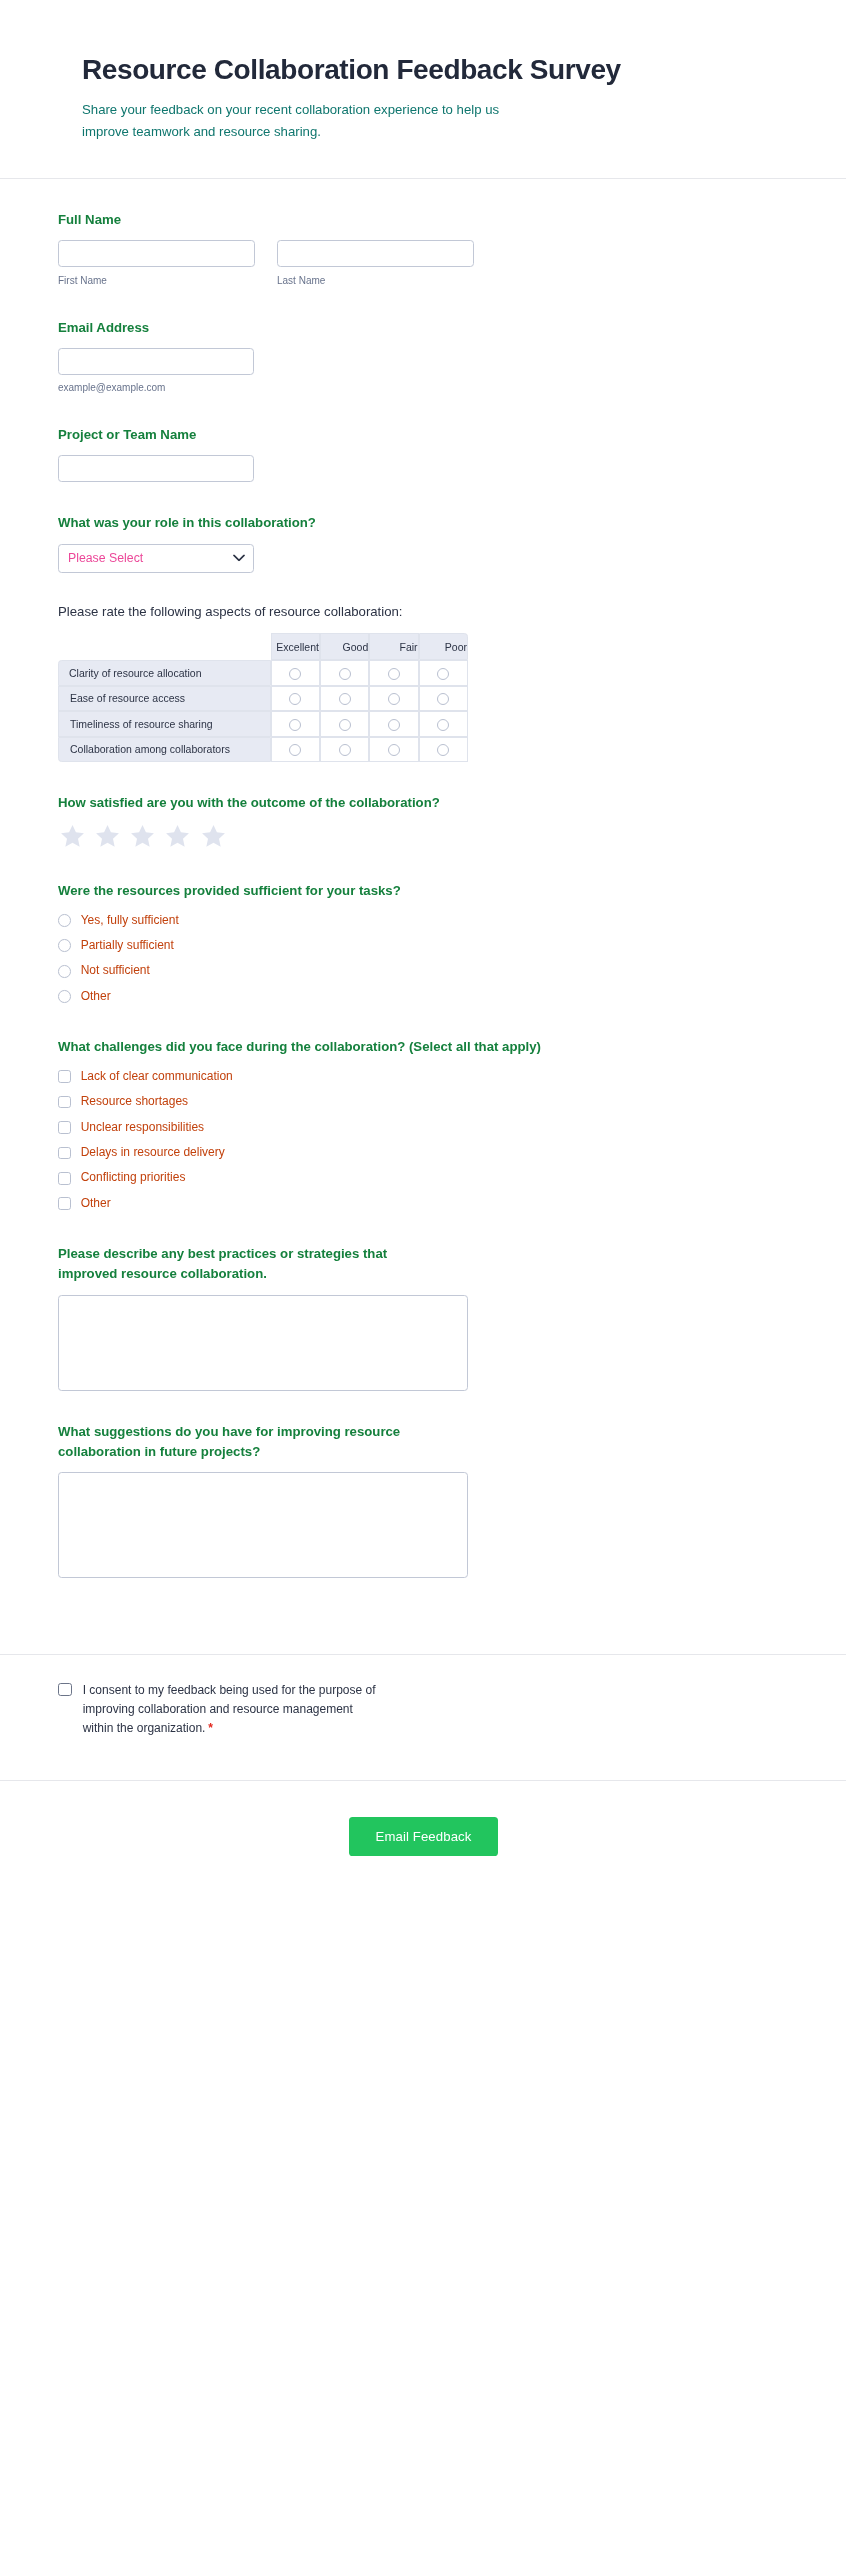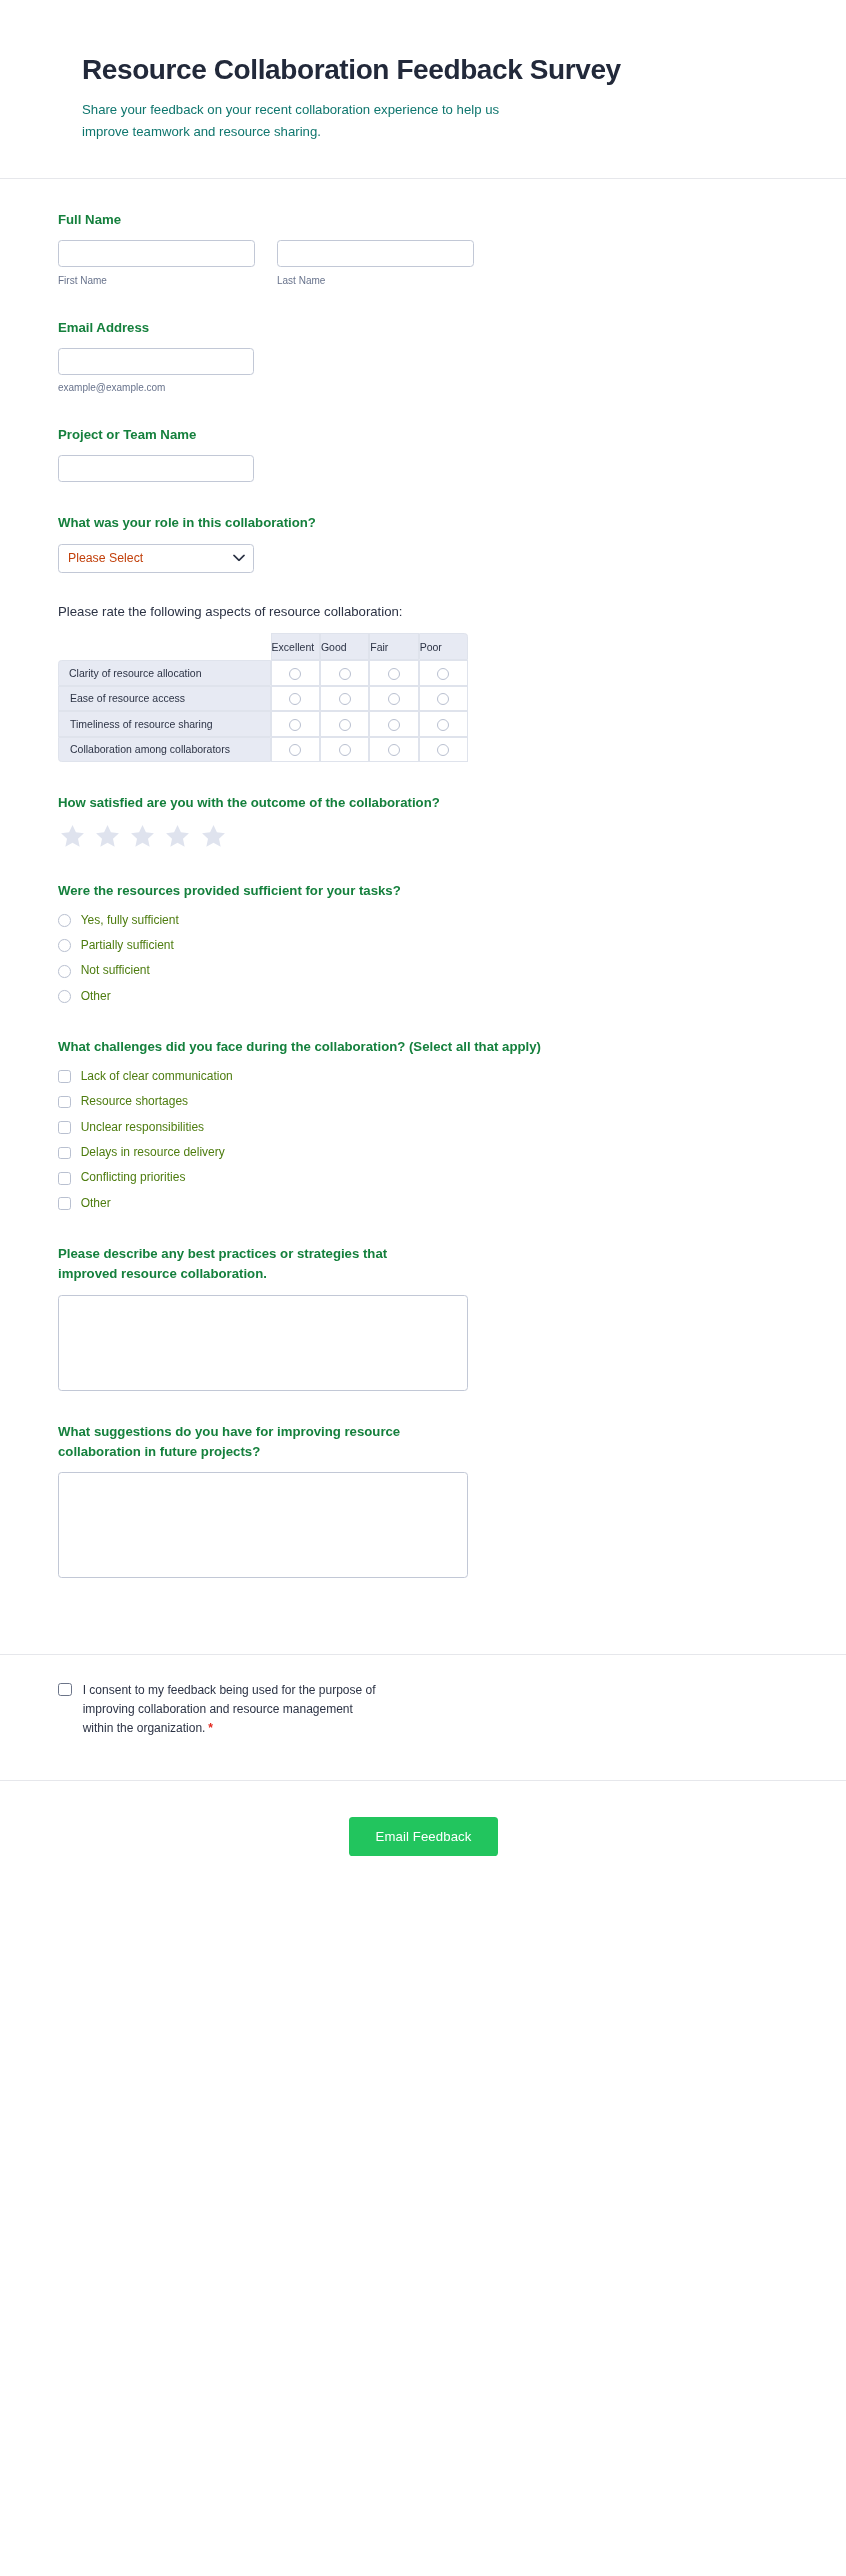--- a/index.html
+++ b/index.html
@@ -80,21 +80,21 @@
   .select-box {
     width: 100%;
     height: 29px;
     border: 0.9px solid #c2c8d6;
     border-radius: 3.6px;
     background: #fff;
     display: flex;
     align-items: center;
     padding: 0 25.5px 0 9px;
     font-size: 12.3px;
-    color: #c2410c;
+    color: #ec4899;
   }
   .select-chevron {
     position: absolute;
     right: 9px;
     top: 50%;
     transform: translateY(-50%);
     pointer-events: none;
     line-height: 0;
   }
 
@@ -113,21 +113,21 @@
   }
   .matrix thead th.corner {
     border: none;
     background: transparent;
     width: 211px;
   }
   .matrix thead th.col-head {
     background: #e7eaf3;
     color: #2c3345;
     font-weight: normal;
-    text-align: left;
+    text-align: right;
     height: 27px;
     width: 49px;
     font-size: 10.5px;
     vertical-align: middle;
   }
   .matrix thead th.col-head:first-of-type { border-top-left-radius: 3.6px; }
   .matrix thead th.col-head:last-of-type { border-top-right-radius: 3.6px; }
   .matrix tbody td.row-head {
     background: #e7eaf3;
     color: #2c3345;
@@ -177,21 +177,21 @@
     background: #fff;
     flex: 0 0 auto;
   }
   .opt-check {
     width: 12.7px; height: 12.7px;
     border: 0.9px solid #b9c0d0;
     border-radius: 2.7px;
     background: #fff;
     flex: 0 0 auto;
   }
-  .opt-text { font-size: 12px; color: #4d7c0f; line-height: 1.3; }
+  .opt-text { font-size: 12px; color: #c2410c; line-height: 1.3; }
 
   
   .textarea-box {
     width: 100%;
     max-width: 410px;
     border: 0.9px solid #c2c8d6;
     border-radius: 3.6px;
     background: #fff;
     resize: none;
     font-family: "Liberation Sans", sans-serif;

